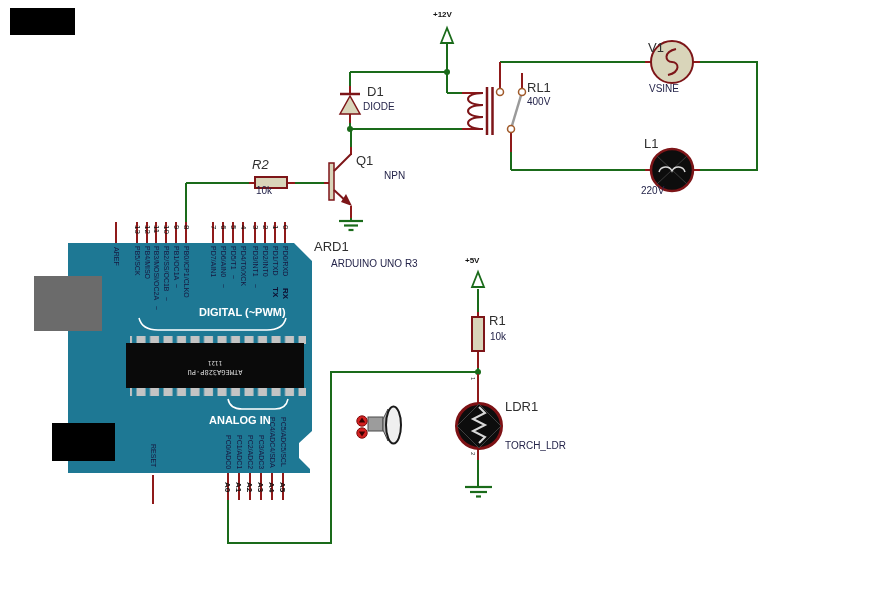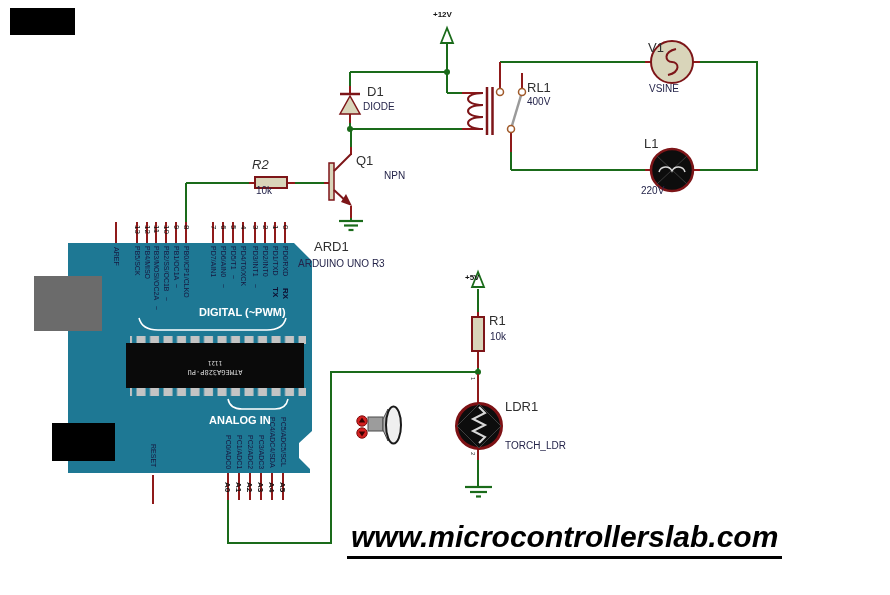--- a/index.html
+++ b/index.html
@@ -203,21 +203,21 @@
     <rect x="130" y="388" width="176" height="8" fill="url(#pads)"></rect>
     <rect x="126" y="343" width="178" height="45" fill="#0a0a0a"></rect>
     <path d="M139,318 Q142,330 158,330 L267,330 Q283,330 286,318" fill="none" stroke="#ffffff" stroke-width="1.5"></path>
     <path d="M228,399 Q230,409 242,409 L275,409 Q286,409 288,399" fill="none" stroke="#ffffff" stroke-width="1.5"></path>
   </g>
 </svg>
 
 <div id="blackbox"></div>
 
 <div class="pwr" style="left:433px;top:11px;">+12V</div>
-<div class="pwr" style="left:465px;top:274px;">+5V</div>
+<div class="pwr" style="left:465px;top:257px;">+5V</div>
 
 <div class="lab" style="left:367px;top:85px;">D1</div>
 <div class="val" style="left:363px;top:103px;">DIODE</div>
 
 <div class="lab" style="left:252px;top:158px;font-style:italic;">R2</div>
 <div class="val" style="left:256px;top:187px;">10k</div>
 
 <div class="lab" style="left:356px;top:154px;">Q1</div>
 <div class="val" style="left:356px;top:172px;padding-left:28px;">NPN</div>
 
@@ -232,21 +232,21 @@
 
 <div class="lab" style="left:489px;top:314px;">R1</div>
 <div class="val" style="left:490px;top:333px;">10k</div>
 
 <div class="lab" style="left:505px;top:400px;">LDR1</div>
 <div class="val" style="left:505px;top:442px;">TORCH_LDR</div>
 <div class="vtext ldrpin" style="left:469px;top:377px;">1</div>
 <div class="vtext ldrpin" style="left:469px;top:452px;">2</div>
 
 <div class="lab" style="left:314px;top:240px;">ARD1</div>
-<div class="val" style="left:298px;top:260px;text-align:center;">ARDUINO UNO R3</div>
+<div class="val" style="left:331px;top:260px;text-align:center;">ARDUINO UNO R3</div>
 
 <div class="hdr" style="left:199px;top:306px;">DIGITAL (~PWM)</div>
 <div class="hdr" style="left:209px;top:414px;">ANALOG IN</div>
 <div class="chiptext">
   <div class="l1">ATMEGA328P-PU</div>
   <div class="l2">1121</div>
 </div>
 
 <div class="vtext pin-num" style="left:132px;">13</div>
 <div class="vtext pin-num" style="left:142px;">12</div>
@@ -298,15 +298,14 @@
 <div class="vtext pin-label" style="left:267px;top:417px;">PC4/ADC4/SDA</div>
 <div class="vtext pin-label" style="left:278px;top:417px;">PC5/ADC5/SCL</div>
 
 <div class="vtext a-num" style="left:222px;">A0</div>
 <div class="vtext a-num" style="left:233px;">A1</div>
 <div class="vtext a-num" style="left:244px;">A2</div>
 <div class="vtext a-num" style="left:255px;">A3</div>
 <div class="vtext a-num" style="left:266px;">A4</div>
 <div class="vtext a-num" style="left:277px;">A5</div>
 
-<div id="watermark">www.microcontrollerslab.com</div>
 
 </div>
 
 </body></html>

